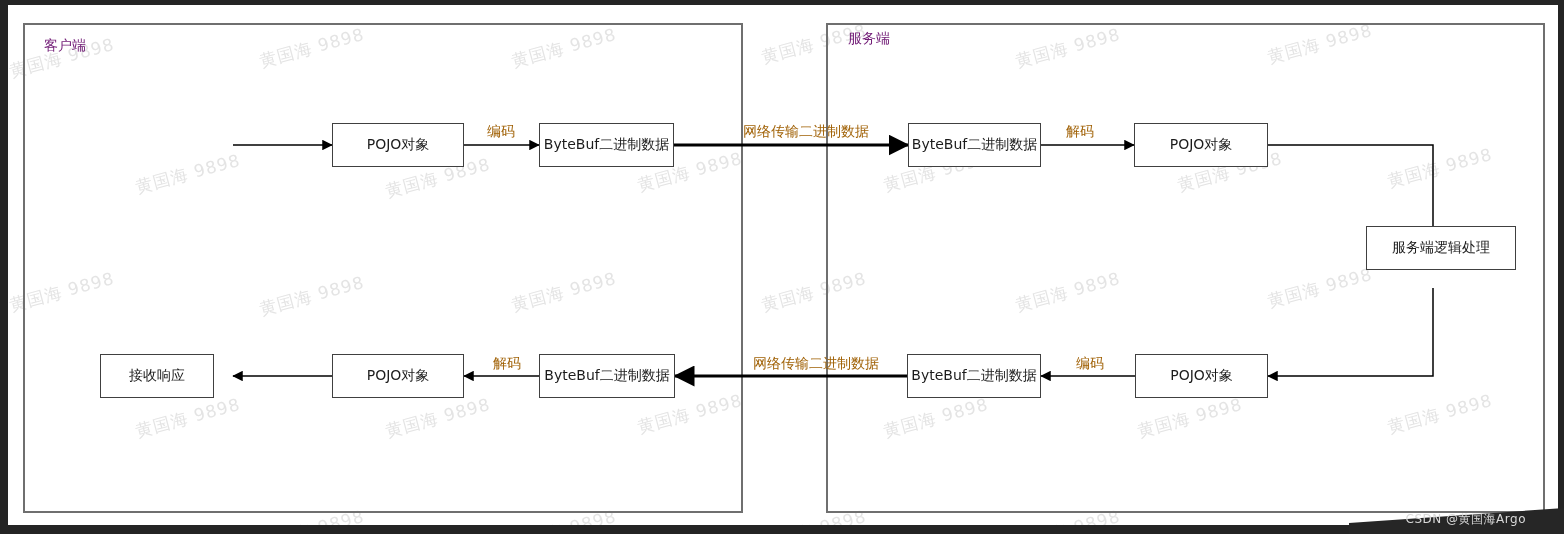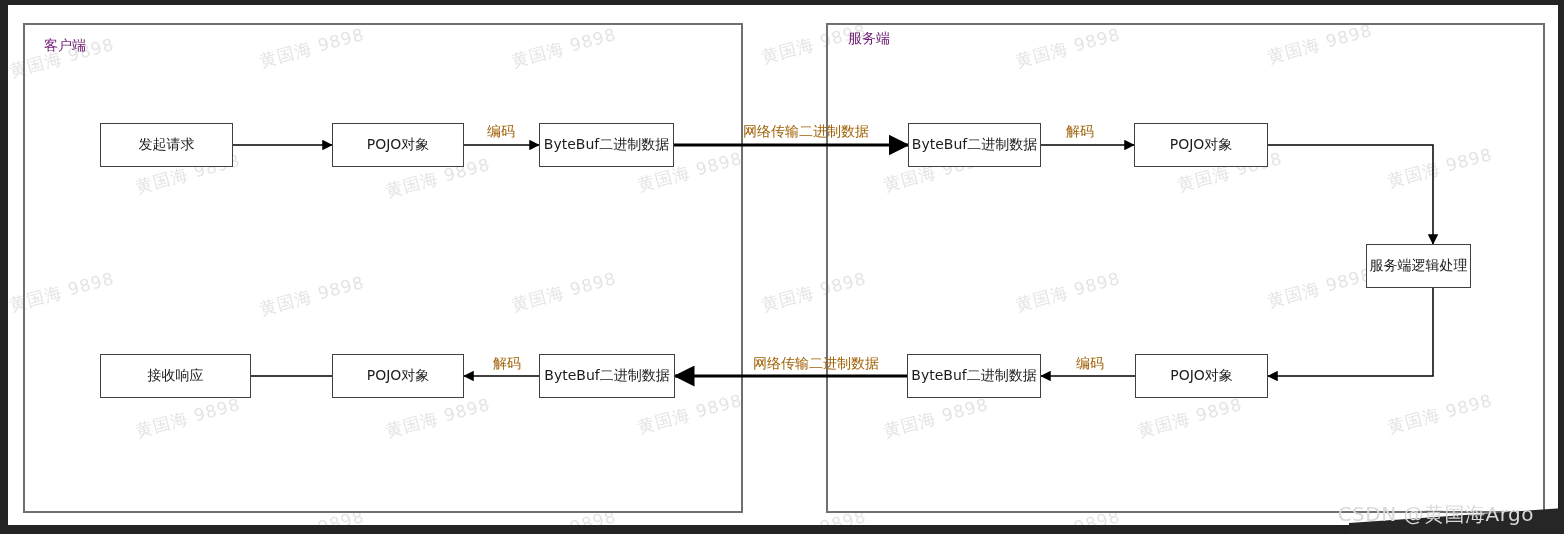--- a/index.html
+++ b/index.html
@@ -38,22 +38,22 @@
     font-size:14px;color:#1b1b1b;white-space:nowrap;z-index:5;box-sizing:border-box;
   }
   
   .connectors{position:absolute;left:0;top:0;z-index:4;}
   
   .edge-label{
     position:absolute;font-size:14px;color:#a16207;white-space:nowrap;z-index:6;
     transform:translateX(-50%);
   }
   .attribution{
-    position:absolute;right:30px;bottom:6px;z-index:50;
-    font-size:20px;color:#d9d9d9;white-space:nowrap;letter-spacing:0.5px;
+    position:absolute;right:38px;bottom:6px;z-index:50;
+    font-size:12px;color:#d9d9d9;white-space:nowrap;letter-spacing:0.5px;
   }
 </style>
 </head>
 <body>
 
 <div class="page">
 
   <span class="wm" style="left:62px;top:58px">黄国海 9898</span>
   <span class="wm" style="left:312px;top:48px">黄国海 9898</span>
   <span class="wm" style="left:564px;top:48px">黄国海 9898</span>
@@ -104,35 +104,34 @@
     <path d="M674 145 H908" stroke="#000" stroke-width="3" fill="none" marker-end="url(#arrow)"></path>
     <path d="M1041 145 H1134" stroke="#000" stroke-width="1.5" fill="none" marker-end="url(#arrow)"></path>
     <path d="M1268 145 H1433 V244" stroke="#000" stroke-width="1.5" fill="none" marker-end="url(#arrow)"></path>
     <path d="M1433 288 V376 H1268" stroke="#000" stroke-width="1.5" fill="none" marker-end="url(#arrow)"></path>
     <path d="M1135 376 H1041" stroke="#000" stroke-width="1.5" fill="none" marker-end="url(#arrow)"></path>
     <path d="M907 376 H675" stroke="#000" stroke-width="3" fill="none" marker-end="url(#arrow)"></path>
     <path d="M539 376 H464" stroke="#000" stroke-width="1.5" fill="none" marker-end="url(#arrow)"></path>
     <path d="M332 376 H233" stroke="#000" stroke-width="1.5" fill="none" marker-end="url(#arrow)"></path>
   </svg>
 
-  <div class="node" style="left:100px;top:123px;width:133px;">发起请求</div>
   <div class="node" style="left:332px;top:123px;width:132px;">POJO对象</div>
   <div class="node" style="left:539px;top:123px;width:135px;">ByteBuf二进制数据</div>
 
   <div class="node" style="left:908px;top:123px;width:133px;">ByteBuf二进制数据</div>
   <div class="node" style="left:1134px;top:123px;width:134px;">POJO对象</div>
 
-  <div class="node" style="left:1366px;top:244px;width:105px;">服务端逻辑处理</div>
+  <div class="node" style="left:1366px;top:226px;width:150px;">服务端逻辑处理</div>
 
   <div class="node" style="left:1135px;top:354px;width:133px;">POJO对象</div>
   <div class="node" style="left:907px;top:354px;width:134px;">ByteBuf二进制数据</div>
 
   <div class="node" style="left:539px;top:354px;width:136px;">ByteBuf二进制数据</div>
   <div class="node" style="left:332px;top:354px;width:132px;">POJO对象</div>
-  <div class="node" style="left:100px;top:354px;width:151px;">接收响应</div>
+  <div class="node" style="left:100px;top:354px;width:114px;">接收响应</div>
 
   <span class="edge-label" style="left:501px;top:123px">编码</span>
   <span class="edge-label" style="left:806px;top:123px">网络传输二进制数据</span>
   <span class="edge-label" style="left:1080px;top:123px">解码</span>
   <span class="edge-label" style="left:1090px;top:355px">编码</span>
   <span class="edge-label" style="left:816px;top:355px">网络传输二进制数据</span>
   <span class="edge-label" style="left:507px;top:355px">解码</span>
 
   <div class="frame-bar frame-left"></div>
   <div class="frame-bar frame-top"></div>

